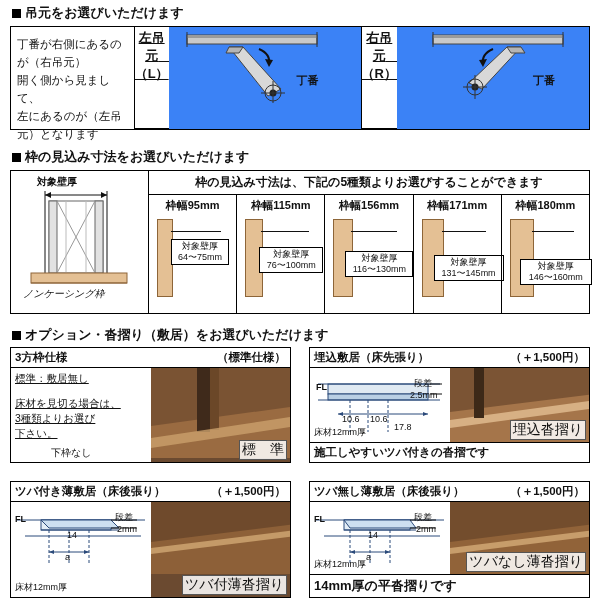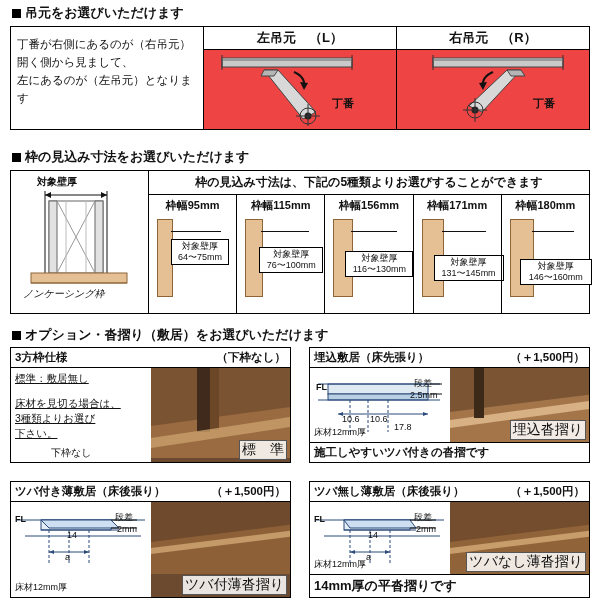--- a/index.html
+++ b/index.html
@@ -22,24 +22,24 @@
   .sec-head .sq{
     width:9px;height:9px;background:#000;margin-right:4px;display:inline-block;
   }
   .sec-head .txt{line-height:14px;}
 
   
   #sec1{position:absolute;left:8px;top:4px;width:584px;height:126px;}
   #sec1 .head{position:absolute;left:0;top:0;}
   #sec1 .frame{position:absolute;left:2px;top:22px;width:580px;height:104px;border:1px solid #000;box-sizing:border-box;display:flex;}
   #sec1 .leftcell{width:196px;border-right:1px solid #000;box-sizing:border-box;padding:8px 6px;font-size:11.5px;line-height:18px;}
-  #sec1 .hcell{flex:1;box-sizing:border-box;display:flex;flex-direction:column;}
+  #sec1 .hcell{flex:1;box-sizing:border-box;display:flex;text-decoration:underline;}
   #sec1 .hcell + .hcell{border-left:1px solid #000;}
   #sec1 .hcap{border-bottom:1px solid #000;text-align:center;font-weight:bold;font-size:13px;padding:2px 0;}
-  #sec1 .hbody{flex:1;position:relative;background:#ef4444;}
+  #sec1 .hbody{flex:1;position:relative;background:#3b82f6;}
   .hinge-label{position:absolute;font-size:11px;font-weight:bold;}
 
   
   #sec2{position:absolute;left:8px;top:148px;width:584px;height:168px;}
   #sec2 .head{position:absolute;left:0;top:0;}
   #sec2 .frame{position:absolute;left:2px;top:22px;width:580px;height:144px;border:1px solid #000;box-sizing:border-box;display:flex;}
   #sec2 .leftpic{width:138px;border-right:1px solid #000;box-sizing:border-box;position:relative;}
   #sec2 .rightpart{flex:1;box-sizing:border-box;display:flex;flex-direction:column;}
   #sec2 .r-cap{border-bottom:1px solid #000;text-align:center;font-weight:bold;font-size:12px;padding:3px 0;}
   #sec2 .cols{flex:1;display:flex;}
@@ -230,21 +230,21 @@
     <div class="sec-head head">
       <span class="sq"></span>
       <span class="txt">オプション・沓摺り（敷居）をお選びいただけます</span>
     </div>
 
     <div class="grid">
 
       <div class="optbox">
         <div class="opt-title">
           <span>3方枠仕様</span>
-          <span>（下枠なし）</span>
+          <span>（標準仕様）</span>
         </div>
         <div class="opt-body">
           <div class="opt-left">
             <div>標準：敷居無し</div>
             <div style="height:10px"></div>
             <div>床材を見切る場合は、</div>
             <div>3種類よりお選び</div>
             <div>下さい。</div>
             <div style="position:absolute;left:40px;bottom:2px;font-size:10px;">下枠なし</div>
           </div>

